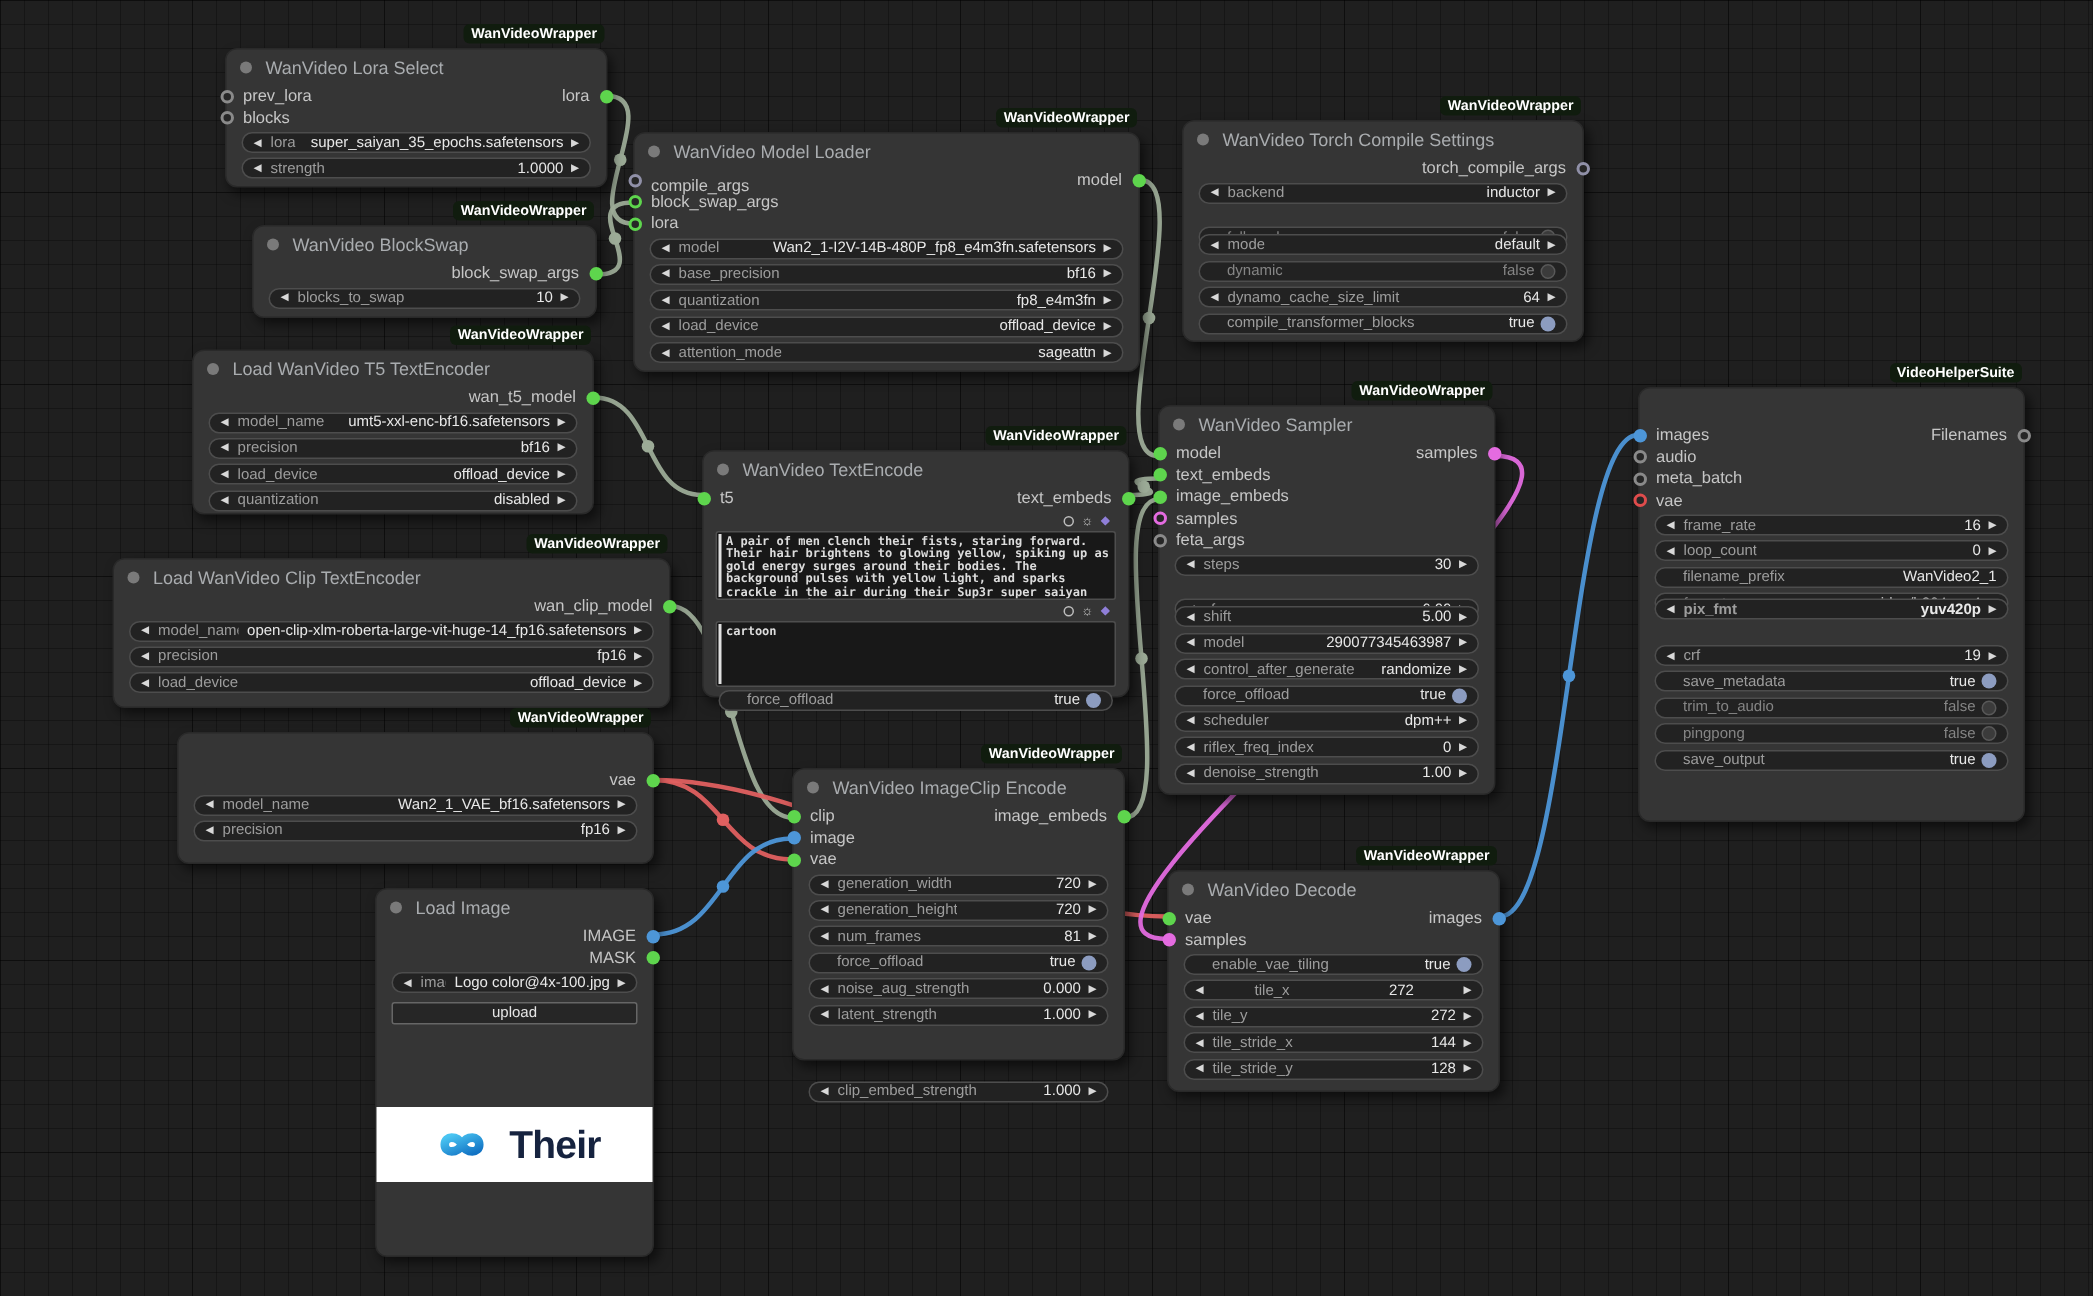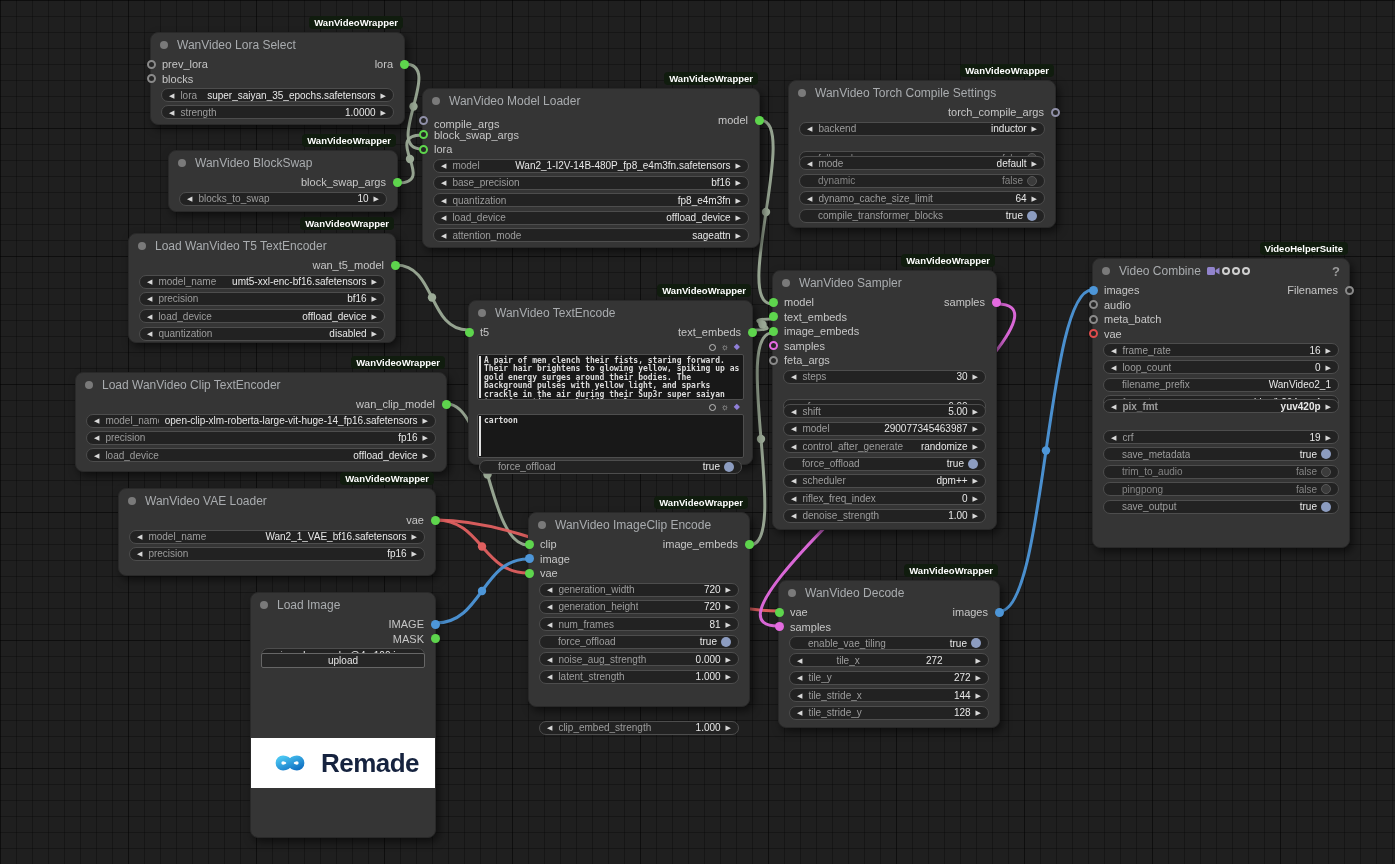--- a/index.html
+++ b/index.html
@@ -188,24 +188,20 @@
       </div>
       <div class="w-pill" style="top: 75.3px;">
         <span class="w-arrow">◀</span>
         <span class="w-label">load_device</span>
         <span class="w-value">offload_device</span>
         <span class="w-arrow">▶</span>
       </div>
     </div>
     <div class="badge" style="right: 950px; top: 356px;">WanVideoWrapper</div>
     <div class="node" style="left: 118px; top: 488px; width: 318px; height: 88px;">
-      <div class="nhead">
-        <span class="cdot"></span>
-        <span class="ntitle">WanVideo VAE Loader</span>
-      </div>
       <span class="port-dot" style="right: -4.5px; top: 26.75px; background: rgb(94, 213, 77);"></span>
       <div class="port-lab out" style="right: 11px; top: 24px;">vae</div>
       <div class="w-pill" style="top: 40.5px;">
         <span class="w-arrow">◀</span>
         <span class="w-label">model_name</span>
         <span class="w-value">Wan2_1_VAE_bf16.safetensors</span>
         <span class="w-arrow">▶</span>
       </div>
       <div class="w-pill" style="top: 57.9px;">
         <span class="w-arrow">◀</span>
@@ -223,32 +219,32 @@
       <span class="port-dot" style="right: -4.5px; top: 26.75px; background: rgb(77, 150, 216);"></span>
       <div class="port-lab out" style="right: 11px; top: 24px;">IMAGE</div>
       <span class="port-dot" style="right: -4.5px; top: 41.25px; background: rgb(94, 213, 77);"></span>
       <div class="port-lab out" style="right: 11px; top: 38.5px;">MASK</div>
       <div class="w-pill" style="top: 55px;">
         <span class="w-arrow">◀</span>
         <span class="w-label">image</span>
         <span class="w-value">Logo color@4x-100.jpg</span>
         <span class="w-arrow">▶</span>
       </div>
-      <div class="w-btn" style="top: 60px;">upload</div>
+      <div class="w-btn" style="top: 75px;">upload</div>
       <div class="logo-strip" style="top: 145px; height: 50px;">
         <svg width="46" height="30" viewBox="0 0 60 36">
           <defs>
             <linearGradient id="remg" x1="0" y1="0" x2="1" y2="1">
               <stop offset="0" stop-color="#4ac5f2"></stop>
               <stop offset="1" stop-color="#1273c4"></stop>
             </linearGradient>
           </defs>
           <path d="M15 18 C15 10, 26 10, 30 18 C34 26, 45 26, 45 18 C45 10, 34 10, 30 18 C26 26, 15 26, 15 18 Z" fill="none" stroke="url(#remg)" stroke-width="7.5" stroke-linecap="round"></path>
         </svg>
-        <span class="logo-word">Remade</span>
+        <span class="logo-word">Their</span>
       </div>
     </div>
     <div class="node" style="left: 422px; top: 88px; width: 338px; height: 160px;">
       <div class="nhead">
         <span class="cdot"></span>
         <span class="ntitle">WanVideo Model Loader</span>
       </div>
       <span class="port-dot" style="left: -4.5px; top: 26.75px; border: 2px solid rgb(144, 144, 168); background: rgb(38, 38, 38);"></span>
       <div class="port-lab" style="left: 11px; top: 28px;">compile_args</div>
       <span class="port-dot" style="left: -4.5px; top: 41.25px; border: 2px solid rgb(94, 213, 77); background: rgb(38, 38, 38);"></span>
@@ -523,40 +519,20 @@
       </div>
       <div class="w-pill" style="top: 124.6px;">
         <span class="w-arrow">◀</span>
         <span class="w-label">tile_stride_y</span>
         <span class="w-value">128</span>
         <span class="w-arrow">▶</span>
       </div>
     </div>
     <div class="badge" style="right: 397px; top: 564px;">WanVideoWrapper</div>
     <div class="node" style="left: 1092px; top: 258px; width: 258px; height: 290px;">
-      <div class="nhead">
-        <span class="cdot"></span>
-        <span class="ntitle">Video Combine</span>
-        <span class="hicons">
-          <svg width="13" height="10" viewBox="0 0 13 10">
-            <rect x="0" y="1" width="8" height="8" rx="1.5" fill="#9183cc"></rect>
-            <path d="M8.5 4 L12.5 1.5 V8.5 L8.5 6 Z" fill="#9183cc"></path>
-          </svg>
-          <span class="hbadge">
-            <i></i>
-          </span>
-          <span class="hbadge">
-            <i></i>
-          </span>
-          <span class="hbadge">
-            <i></i>
-          </span>
-        </span>
-        <span class="nhelp">?</span>
-      </div>
       <span class="port-dot" style="left: -4.5px; top: 26.75px; background: rgb(77, 150, 216);"></span>
       <div class="port-lab" style="left: 11px; top: 24px;">images</div>
       <span class="port-dot" style="left: -4.5px; top: 41.25px; border: 2px solid rgb(138, 138, 138); background: rgb(38, 38, 38);"></span>
       <div class="port-lab" style="left: 11px; top: 38.5px;">audio</div>
       <span class="port-dot" style="left: -4.5px; top: 55.75px; border: 2px solid rgb(138, 138, 138); background: rgb(38, 38, 38);"></span>
       <div class="port-lab" style="left: 11px; top: 53px;">meta_batch</div>
       <span class="port-dot" style="left: -4.5px; top: 70.25px; border: 2px solid rgb(224, 76, 76); background: rgb(38, 38, 38);"></span>
       <div class="port-lab" style="left: 11px; top: 67.5px;">vae</div>
       <span class="port-dot" style="right: -4.5px; top: 26.75px; border: 2px solid rgb(138, 138, 138); background: rgb(38, 38, 38);"></span>
       <div class="port-lab out" style="right: 11px; top: 24px;">Filenames</div>

